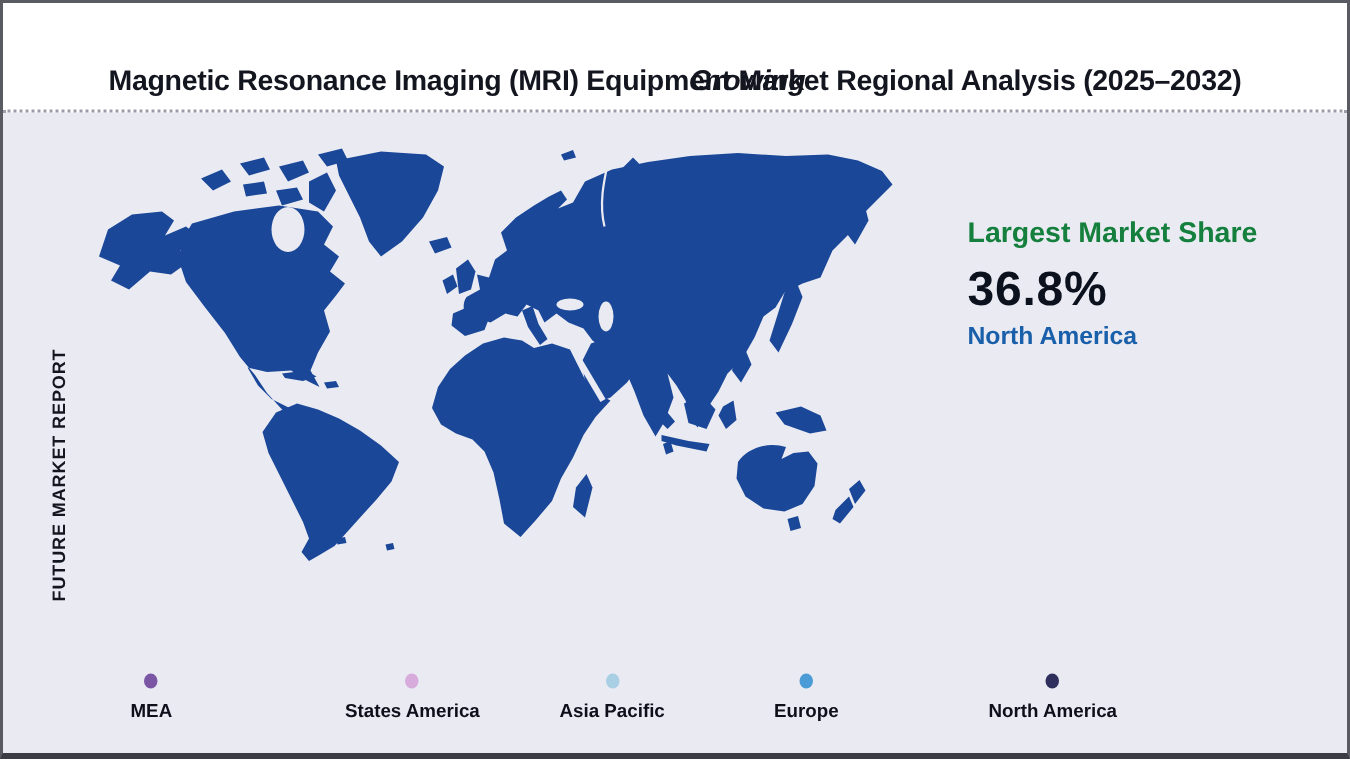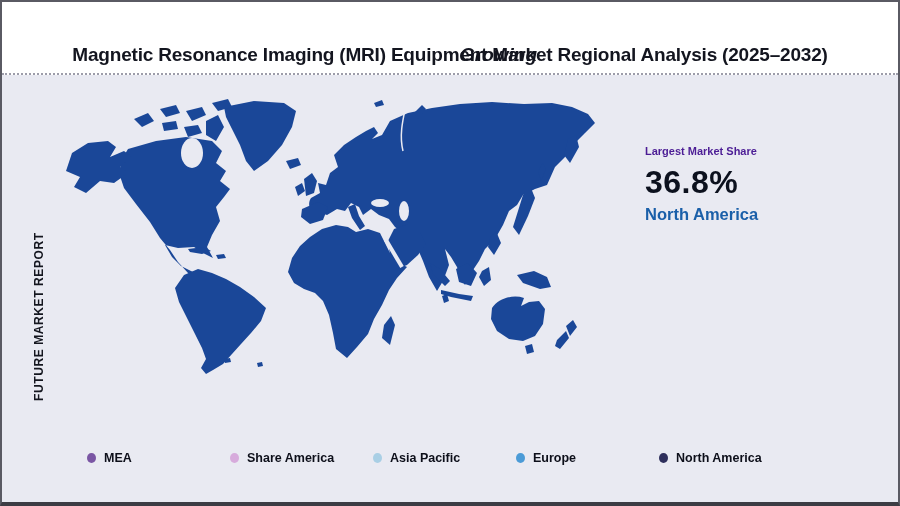--- a/index.html
+++ b/index.html
@@ -27,25 +27,25 @@
     writing-mode:vertical-rl;transform:rotate(180deg);
     font-size:12px;font-weight:bold;color:#14161f;letter-spacing:0.6px;
     text-align:center;white-space:nowrap;
   }
   .map-wrap{position:absolute;left:62px;top:95px;width:585px;height:310px;}
   .sea{fill:#e9eaf2;}
   .sea-line{stroke:#e9eaf2;fill:none;}
   .stat-block{position:absolute;left:643px;width:250px;}
   .stat-block.first{top:143px;}
   .stat-block.second{top:264px;}
-  .stat-label{font-size:11px;font-weight:bold;color:#4c1d95;}
+  .stat-label{font-size:19px;font-weight:bold;color:#15803d;}
   .stat-value{font-size:32px;font-weight:bold;color:#0c111e;margin-top:7px;letter-spacing:0.5px;}
   .stat-region{font-size:16.5px;font-weight:bold;color:#1a5fa9;margin-top:4px;}
   .legend{position:absolute;left:0;top:447px;width:100%;height:20px;}
-  .legend-item{position:absolute;display:flex;align-items:center;gap:8px;height:18px;}
+  .legend-item{position:absolute;display:flex;align-items:center;gap:8px;height:18px;flex-direction:column;}
   .legend-item:nth-child(1){left:85px;}
   .legend-item:nth-child(2){left:228px;}
   .legend-item:nth-child(3){left:371px;text-align:center;}
   .legend-item:nth-child(4){left:514px;}
   .legend-item:nth-child(5){left:657px;}
   .swatch{width:9px;height:10px;border-radius:50%;flex:0 0 auto;}
   .legend-label{font-size:12.5px;font-weight:bold;color:#0d0f1a;white-space:nowrap;}
 </style>
 </head>
 <body>
@@ -105,21 +105,21 @@
   </div>
 
 
   <div class="legend">
     <div class="legend-item">
       <span class="swatch" style="background: rgb(122, 86, 164);"></span>
       <span class="legend-label">MEA</span>
     </div>
     <div class="legend-item">
       <span class="swatch" style="background: rgb(215, 171, 220);"></span>
-      <span class="legend-label">Share America</span>
+      <span class="legend-label">States America</span>
     </div>
     <div class="legend-item">
       <span class="swatch" style="background: rgb(169, 207, 229);"></span>
       <span class="legend-label">Asia Pacific</span>
     </div>
     <div class="legend-item">
       <span class="swatch" style="background: rgb(75, 155, 215);"></span>
       <span class="legend-label">Europe</span>
     </div>
     <div class="legend-item">

